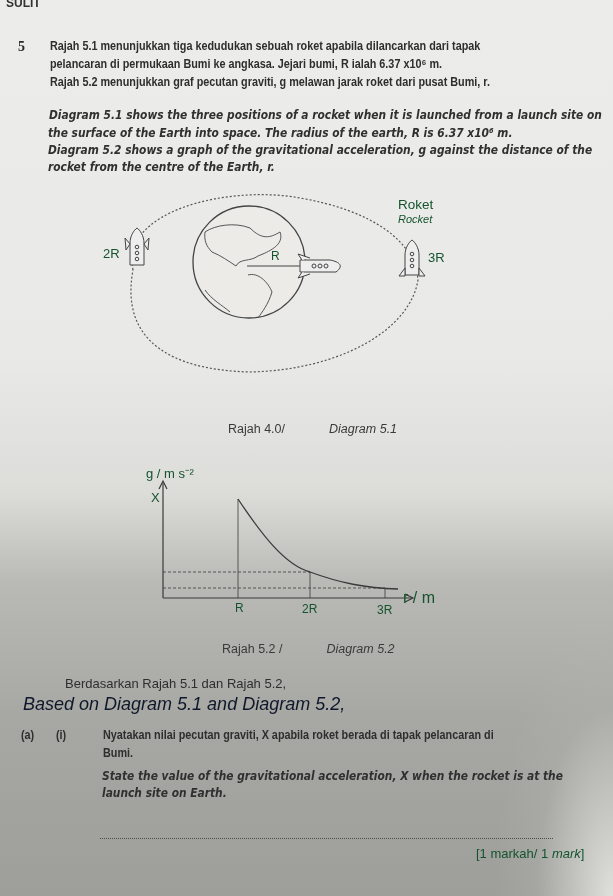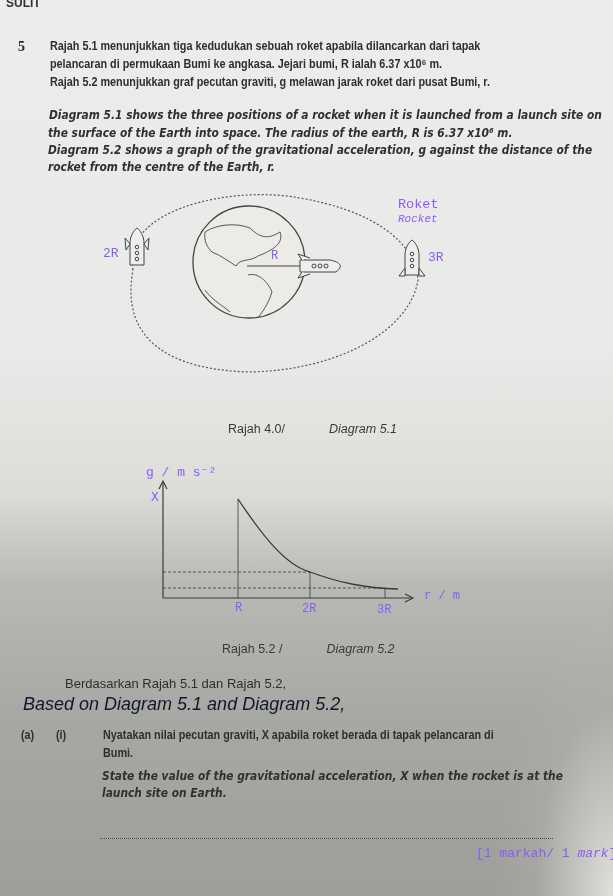--- a/index.html
+++ b/index.html
@@ -10,21 +10,21 @@
   }
   .shade-right {
     position: absolute; right: 0; top: 600px; width: 120px; height: 296px;
     background: radial-gradient(ellipse at 100% 100%, rgba(235,235,232,0.85) 0%, rgba(180,182,178,0.3) 45%, rgba(0,0,0,0) 70%);
   }
   .abs { position: absolute; white-space: nowrap; }
   .sulit { left: 6px; top: -4px; font-family: "Liberation Sans", sans-serif; font-weight: bold; font-size: 12px; color: #333; }
   .qnum { left: 18px; top: 39px; font-size: 14px; font-weight: bold; }
   .ms { font-family: "Liberation Sans", sans-serif; font-size: 13.2px; font-weight: bold; color: #2e2e2e; transform-origin: left top; transform: scaleX(0.82); }
   .en { font-family: "DejaVu Sans", sans-serif; font-size: 12.4px; font-style: italic; font-weight: bold; color: #303030; transform-origin: left top; transform: scaleX(0.86); }
-  .lbl { font-family: Liberation Mono, monospace; font-size: 13px; color: #8b5cf6; }
+  .lbl { font-family: Liberation Sans, sans-serif; font-size: 13px; color: #14532d; }
   .cap { font-family: "Liberation Sans", sans-serif; font-size: 12.5px; color: #3a3a3a; }
   .cap i { font-style: italic; padding-left: 44px; }
   .dotline { position: absolute; left: 100px; top: 838px; width: 453px; border-top: 1.5px dotted #4a4a4a; }
   svg { position: absolute; left: 0; top: 0; }
 </style>
 </head>
 <body>
 
 <div class="shade-right"></div>
 
@@ -96,21 +96,21 @@
 <div class="abs lbl" style="left:103px;top:246px;">2R</div>
 <div class="abs lbl" style="left:271px;top:249px;font-size:12px;">R</div>
 <div class="abs lbl" style="left:428px;top:250px;">3R</div>
 
 <div class="abs cap" style="left:228px;top:422px;">
   <span>Rajah 4.0/</span><i>Diagram 5.1</i>
 </div>
 
 <div class="abs lbl" style="left:146px;top:464px;font-size:13px;">g / m s⁻²</div>
 <div class="abs lbl" style="left:151px;top:490px;font-size:13px;">X</div>
-<div class="abs lbl" style="left:424px;top:589px;font-size:12px;">r / m</div>
+<div class="abs lbl" style="left:403px;top:589px;font-size:16px;">r / m</div>
 <div class="abs lbl" style="left:235px;top:601px;font-size:12px;">R</div>
 <div class="abs lbl" style="left:302px;top:602px;font-size:12px;">2R</div>
 <div class="abs lbl" style="left:377px;top:603px;font-size:12px;">3R</div>
 
 <div class="abs cap" style="left:222px;top:642px;">
   <span>Rajah 5.2 /</span><i>Diagram 5.2</i>
 </div>
 
 <div class="abs cap" style="left:24px;top:676px;font-size:13px;color:#2e2e2e;margin-left:41px;">Berdasarkan Rajah 5.1 dan Rajah 5.2,</div>
 <div class="abs cap" style="left:23px;top:694px;font-size:18px;font-style:italic;color:#0f172a;">Based on Diagram 5.1 and Diagram 5.2,</div>

